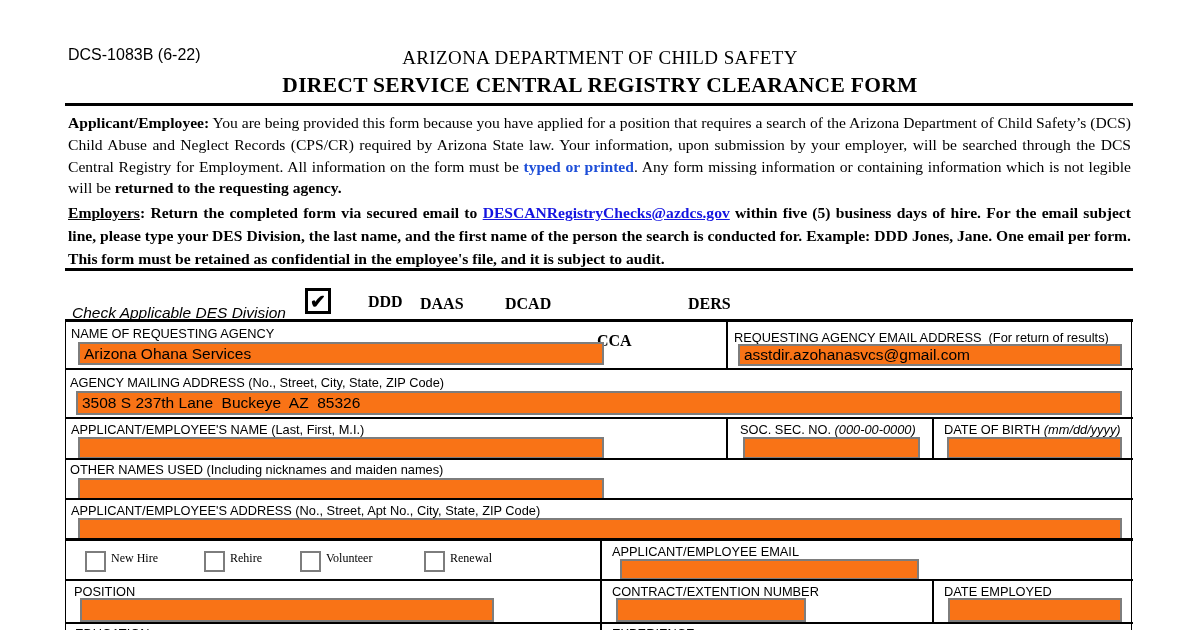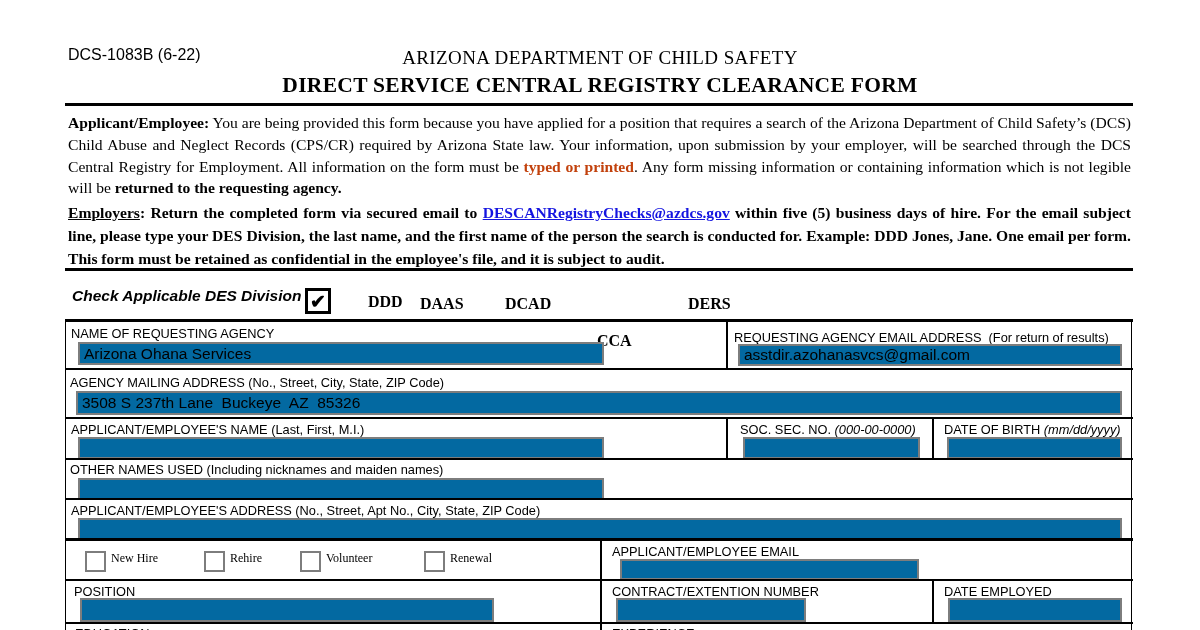--- a/index.html
+++ b/index.html
@@ -5,31 +5,31 @@
   html,body{margin:0;padding:0;background:#fff;}
   .page{position:relative;width:1200px;height:630px;background:#ffffff;overflow:hidden;
         font-family:"Liberation Serif",serif;color:#000;}
   .abs{position:absolute;}
   .rule{position:absolute;background:#000;}
   .form-number{top:46px;left:68px;font-family:"Liberation Sans",sans-serif;font-size:16px;}
   .agency-title{top:47px;left:0;width:100%;text-align:center;font-size:19px;letter-spacing:.4px;}
   .form-title{top:73px;left:0;width:100%;text-align:center;font-size:21.5px;font-weight:bold;letter-spacing:.3px;}
   .para{left:68px;width:1063px;text-align:justify;font-size:15.6px;line-height:21.8px;}
   .bold{font-weight:bold;}
-  .blue{color:#c2410c;font-weight:bold;}
+  .blue{color:#1d4ed8;font-weight:bold;}
   .link{color:#1414e0;font-weight:bold;text-decoration:underline;cursor:pointer;}
   .u{text-decoration:underline;}
   .division-prompt{font-family:"Liberation Sans",sans-serif;font-style:italic;font-size:15.5px;}
   .division-label{font-weight:bold;font-size:16px;font-family:"Liberation Serif",serif;}
   .ddd-box{position:absolute;width:20px;height:20px;border:3px solid #000;background:#fff;
            display:flex;align-items:center;justify-content:center;font-size:19px;font-weight:bold;cursor:pointer;}
   .flabel{position:absolute;font-family:"Liberation Sans",sans-serif;font-size:12.8px;white-space:nowrap;}
   .flabel .note{font-style:italic;}
   .flabel .rnote{font-style:normal;}
-  .field-input{position:absolute;border:2px solid #7d7d7d;background:#0369a1;box-sizing:border-box;
+  .field-input{position:absolute;border:2px solid #7d7d7d;background:#f97316;box-sizing:border-box;
                font-family:"Liberation Sans",sans-serif;font-size:15.5px;padding:0 4px;outline:none;color:#000;}
   .hire-box{position:absolute;width:21px;height:21px;border:2px solid #7d7d7d;background:#fff;box-sizing:border-box;cursor:pointer;}
   .hire-label{position:absolute;font-size:12px;font-family:"Liberation Serif",serif;white-space:nowrap;}
 </style>
 </head>
 <body>
 
 <div class="page">
 
   <div class="abs form-number">DCS-1083B (6-22)</div>
@@ -40,21 +40,21 @@
   <div class="abs para" style="top:112px;">
     <span class="bold">Applicant/Employee:</span><span> You are being provided this form because you have applied for a position that requires a search of the Arizona Department of Child Safety’s (DCS) Child Abuse and Neglect Records (CPS/CR) required by Arizona State law. Your information, upon submission by your employer, will be searched through the DCS Central Registry for Employment. All information on the form must be </span><span class="blue">typed or printed</span><span>. Any form missing information or containing information which is not legible will be </span><span class="bold">returned to the requesting agency.</span>
   </div>
 
   <div class="abs para bold" style="top:201px;line-height:23px;">
     <span class="u">Employers</span><span>: Return the completed form via secured email to </span><span class="link">DESCANRegistryChecks@azdcs.gov</span><span> within five (5) business days of hire. For the email subject line, please type your DES Division, the last name, and the first name of the person the search is conducted for. Example: DDD Jones, Jane. One email per form. This form must be retained as confidential in the employee's file, and it is subject to audit.</span>
   </div>
 
   <div class="rule" style="left:65px;top:268px;width:1068px;height:3px;"></div>
 
-  <div class="abs division-prompt" style="left:72px;top:287px;font-weight:bold;">Check Applicable DES Division</div>
+  <div class="abs division-prompt" style="left:72px;top:304px;">Check Applicable DES Division</div>
   <div class="ddd-box" style="left:305px;top:288px;">
     <span>✔</span>
   </div>
   <div class="abs division-label" style="left:336px;top:293px;margin-left:32px;">DDD</div>
   <div class="abs division-label" style="left:420px;top:295px;">DAAS</div>
   <div class="abs division-label" style="left:505px;top:295px;">DCAD</div>
   <div class="abs division-label" style="left:597px;top:292px;margin-top:40px;">CCA</div>
   <div class="abs division-label" style="left:688px;top:295px;">DERS</div>
 
   <div class="rule" style="left:65px;top:319px;width:1068px;height:2.5px;"></div>

